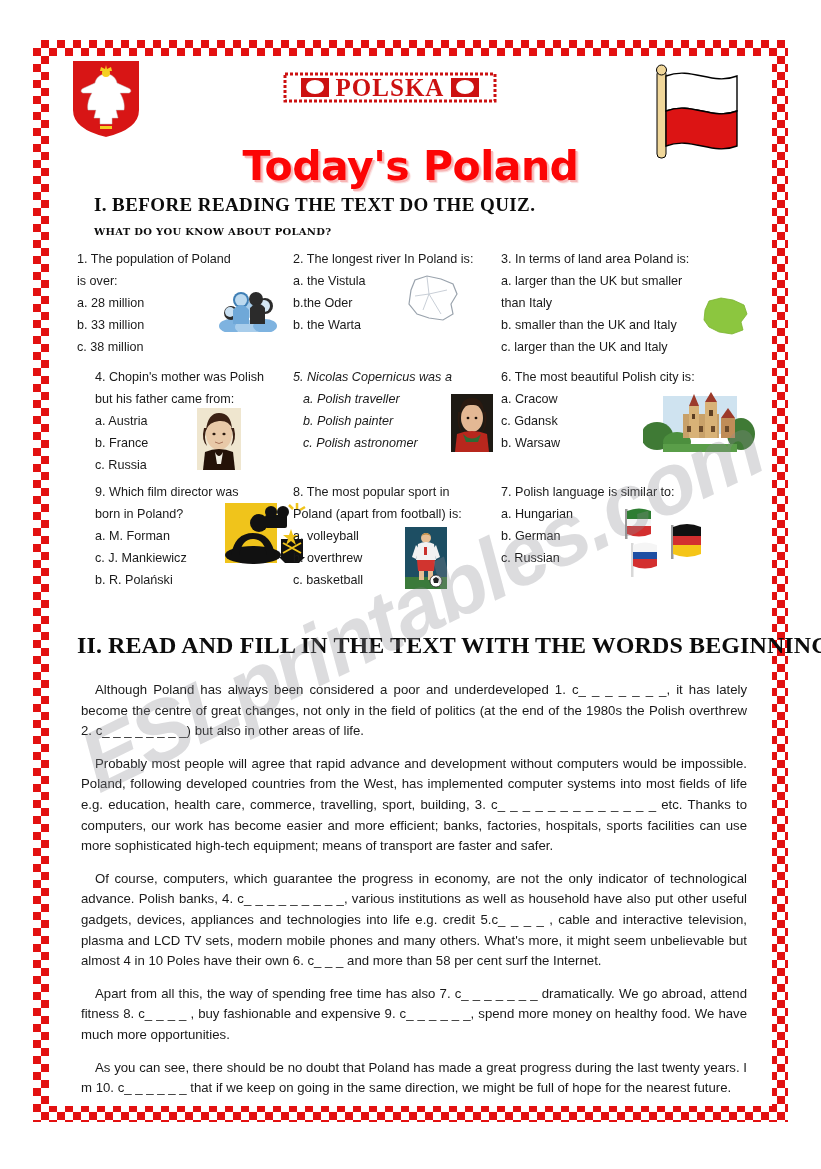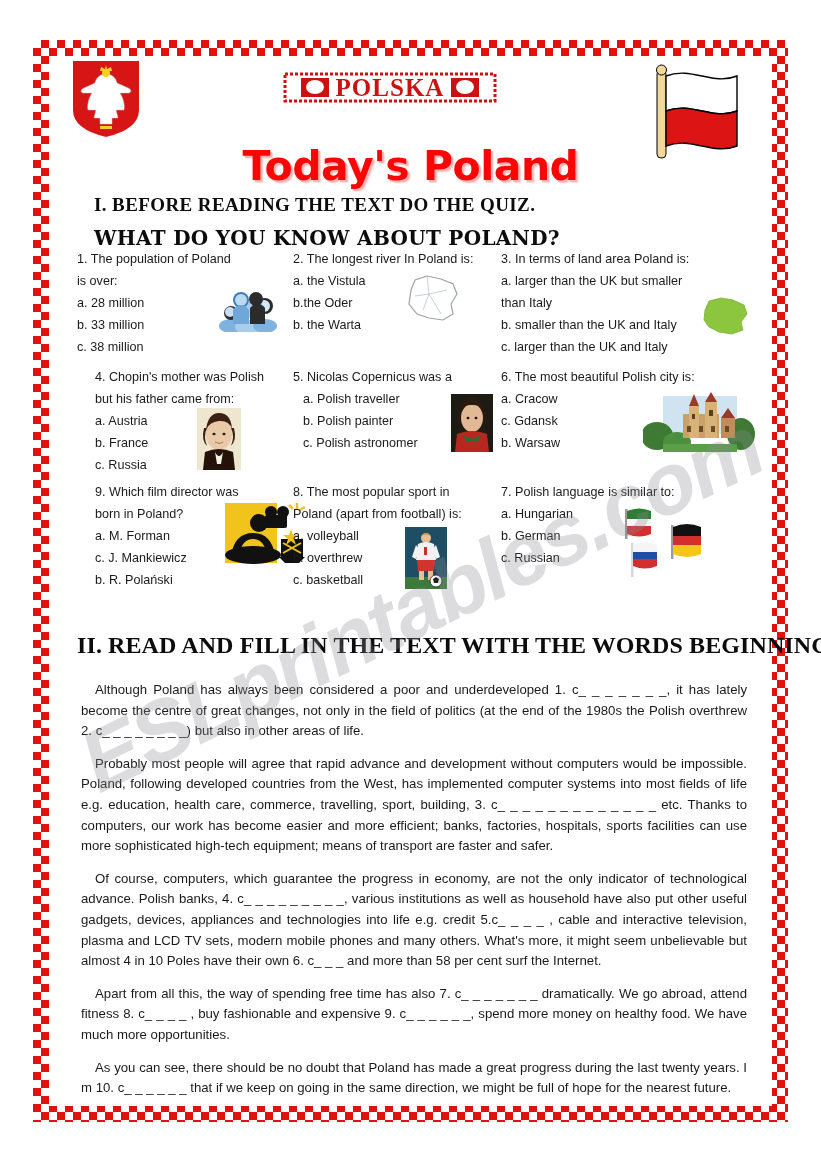--- a/index.html
+++ b/index.html
@@ -124,21 +124,21 @@
     color: #0c0c0c;
     letter-spacing: 0.4px;
     font-variant: small-caps;
     text-transform: uppercase;
   }
   .sec-sub-1 {
     position: absolute;
     left: 45px;
     top: 170px;
     font-family: "DejaVu Serif", serif;
-    font-size: 20px;
+    font-size: 10px;
     font-weight: bold;
     color: #0c0c0c;
     letter-spacing: 0.3px;
     text-transform: uppercase;
   }
   .sec-heading-2 {
     position: absolute;
     left: 28px;
     top: 576px;
     font-family: "Liberation Serif", serif;
@@ -323,21 +323,21 @@
             <path d="M7,20 q-3,12 3,18 q-4,-10 0,-18 Z" fill="#3b2114"></path>
             <path d="M37,20 q3,12 -3,18 q4,-10 0,-18 Z" fill="#3b2114"></path>
             <ellipse cx="17" cy="26" rx="1.6" ry="1.3" fill="#2a1a10"></ellipse>
             <ellipse cx="27" cy="26" rx="1.6" ry="1.3" fill="#2a1a10"></ellipse>
             <path d="M18,34 q4,3 8,0" stroke="#a9745a" stroke-width="1" fill="none"></path>
             <path d="M8,44 q14,-6 28,0 l2,18 l-32,0 Z" fill="#241208"></path>
             <path d="M18,44 q4,8 8,0 l-2,12 l-4,0 Z" fill="#f2efe4"></path>
           </svg>
         </div>
 
-        <div class="q-cell" style="left:244px; top:0; width:200px;">
+        <div class="q-cell" style="left:244px; top:0; width:200px;font-style:italic;">
           <div class="q-line">5. Nicolas Copernicus was a</div>
           <div class="q-line" style="padding-left:10px;">a. Polish traveller</div>
           <div class="q-line" style="padding-left:10px;">b. Polish painter</div>
           <div class="q-line" style="padding-left:10px;">c. Polish astronomer</div>
         </div>
         <div class="q-img" style="left:402px; top:28px;">
           <svg width="42" height="58" viewBox="0 0 42 58">
             <rect x="0" y="0" width="42" height="58" fill="#1e1a14"></rect>
             <ellipse cx="21" cy="24" rx="11" ry="14" fill="#e3b894"></ellipse>
             <path d="M9,20 q0,-16 12,-16 q12,0 12,16 q-2,-10 -12,-9 q-10,-1 -12,9 Z" fill="#2b1a10"></path>

